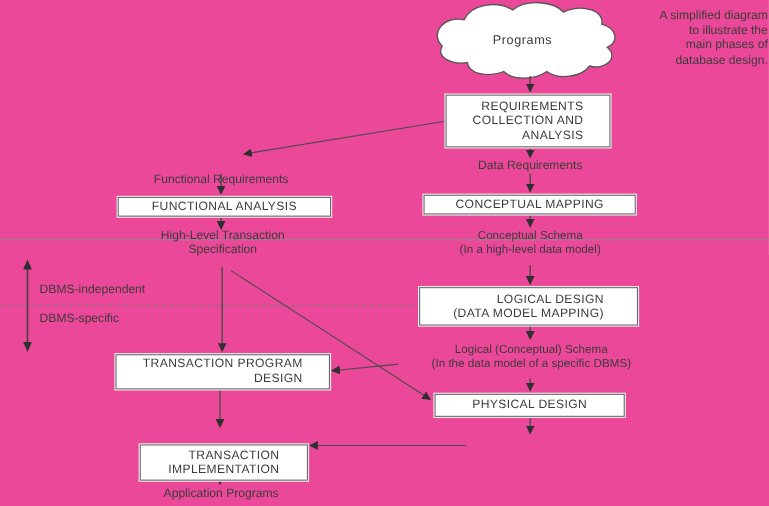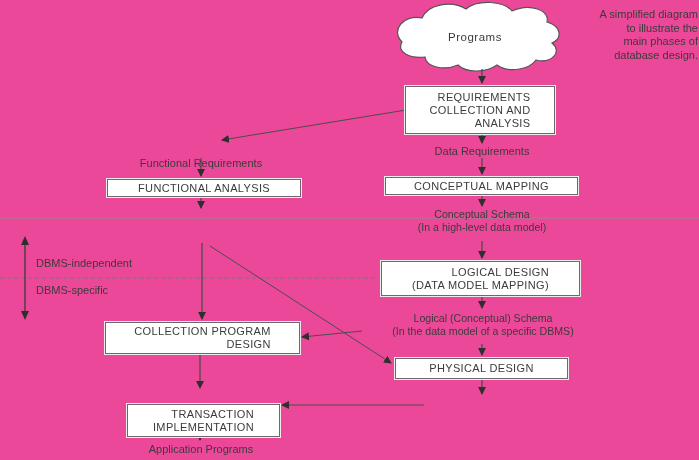--- a/index.html
+++ b/index.html
@@ -88,32 +88,34 @@
 COLLECTION AND
 ANALYSIS</div>
 
   <div class="box" style="left:107px;top:179px;width:192px;height:16px;">FUNCTIONAL ANALYSIS</div>
 
   <div class="box" style="left:385px;top:177px;width:191px;height:16px;">CONCEPTUAL MAPPING</div>
 
   <div class="box" style="left:381px;top:261px;width:197px;height:33px;">LOGICAL DESIGN
 (DATA MODEL MAPPING)</div>
 
-  <div class="box" style="left:105px;top:322px;width:193px;height:30px;">COLLECTION PROGRAM
+  <div class="box" style="left:105px;top:322px;width:193px;height:30px;">TRANSACTION PROGRAM
 DESIGN</div>
 
   <div class="box" style="left:395px;top:358px;width:171px;height:19px;">PHYSICAL DESIGN</div>
 
   <div class="box" style="left:127px;top:392px;width:151px;height:31px;margin-top:12px;">TRANSACTION
 IMPLEMENTATION</div>
 
   <div class="lbl" style="left:108px;top:145px;width:186px;margin-top:12px;">Functional Requirements</div>
 
   <div class="lbl" style="left:407px;top:145px;width:150px;">Data Requirements</div>
 
+  <div class="lbl" style="left:105px;top:208px;width:195px;">High-Level Transaction
+Specification</div>
 
   <div class="lbl small" style="left:387px;top:208px;width:190px;">Conceptual Schema
 (In a high-level data model)</div>
 
   <div class="lbl small" style="left:352px;top:312px;width:262px;">Logical (Conceptual) Schema
 (In the data model of a specific DBMS)</div>
 
 
   <div class="lbl" style="left:130px;top:443px;width:142px;">Application Programs</div>
 

